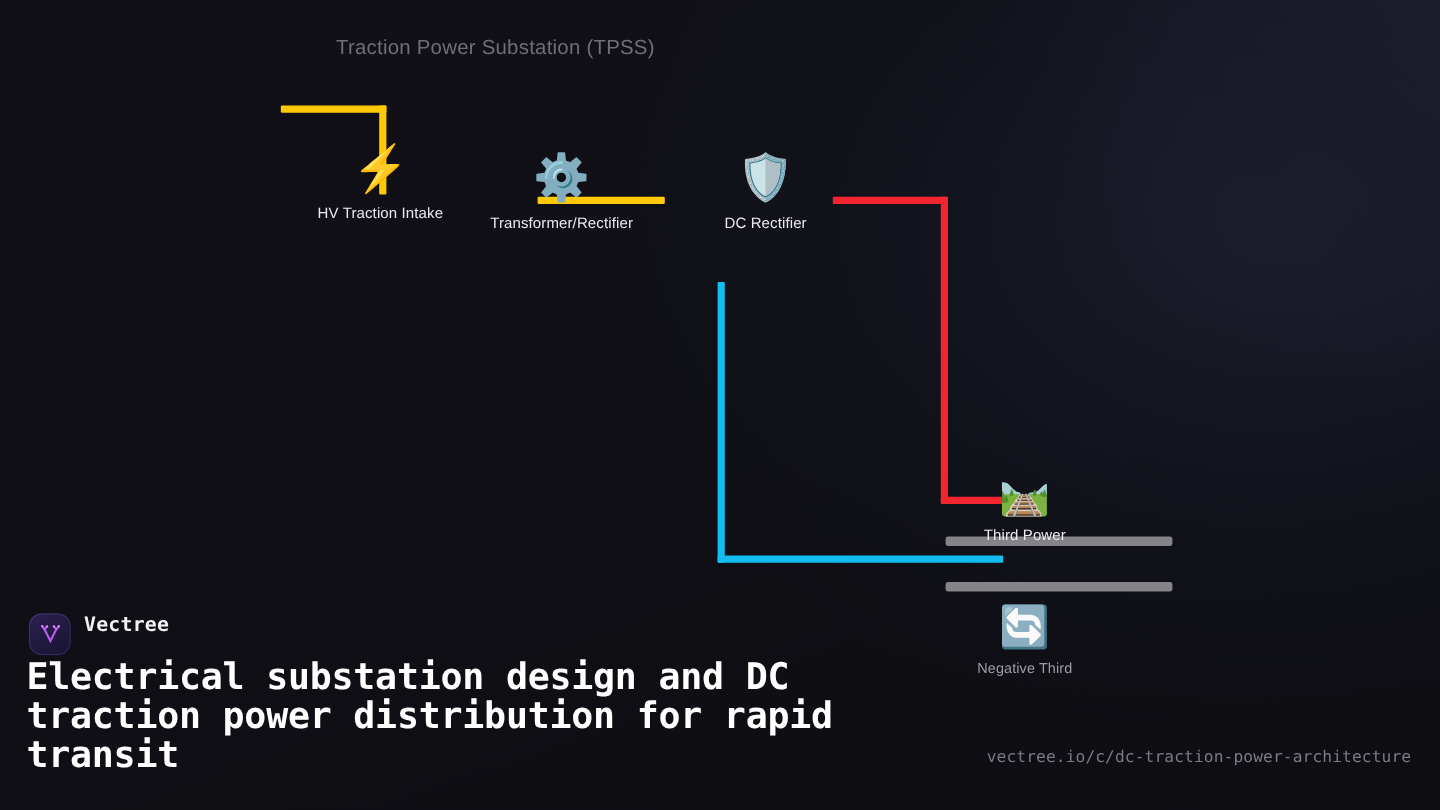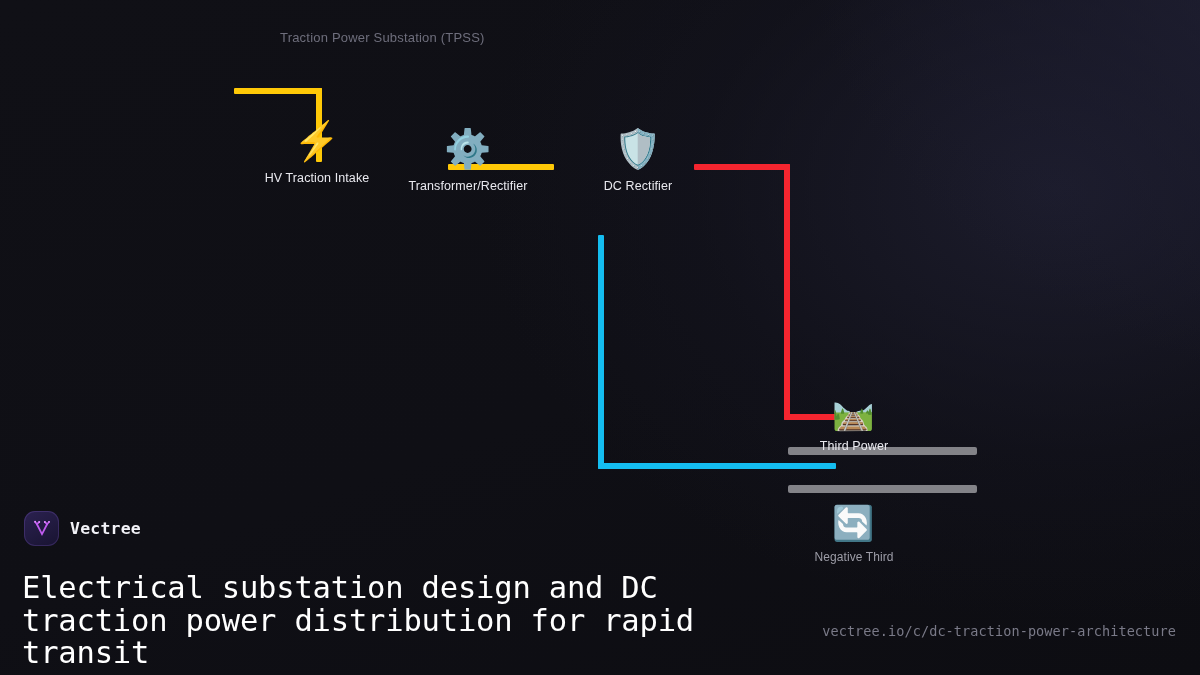--- a/index.html
+++ b/index.html
@@ -63,33 +63,33 @@
     margin-top: 7px;
     font-size: 12.5px;
     letter-spacing: 0.1px;
     color: #e9e9ef;
     white-space: nowrap;
   }
   .node .caption.dim { color: #9d9da7; font-size: 12px; }
 
   .group-title {
     position: absolute;
-    font-size: 13px;
+    font-size: 17px;
     color: #6e6e7c;
     letter-spacing: 0.2px;
     white-space: nowrap;
   }
 
   
   #brand {
     position: absolute;
     left: 24px;
     top: 511px;
     display: flex;
-    align-items: center;
+    align-items: flex-start;
     gap: 11px;
   }
   #brand-mark {
     width: 35px;
     height: 35px;
     border-radius: 11px;
     background: linear-gradient(150deg, #2b2150 0%, #211a3f 55%, #181331 100%);
     box-shadow: inset 0 0 0 1px rgba(150,110,230,0.22);
     display: flex;
     align-items: center;
@@ -101,26 +101,25 @@
     font-weight: bold;
     color: #f2f2f7;
     letter-spacing: 0.2px;
   }
   #headline {
     position: absolute;
     left: 22px;
     top: 549px;
     width: 790px;
     font-family: "DejaVu Sans Mono", "Liberation Mono", monospace;
-    font-weight: normal;
+    font-weight: bold;
     font-size: 30.5px;
     line-height: 32.5px;
     color: #ffffff;
     letter-spacing: -0.2px;
-    margin-top: 23px;
   }
   #url {
     position: absolute;
     right: 24px;
     top: 623px;
     font-family: "DejaVu Sans Mono", "Liberation Mono", monospace;
     font-size: 13.5px;
     color: #7a7a88;
     letter-spacing: 0.1px;
   }

